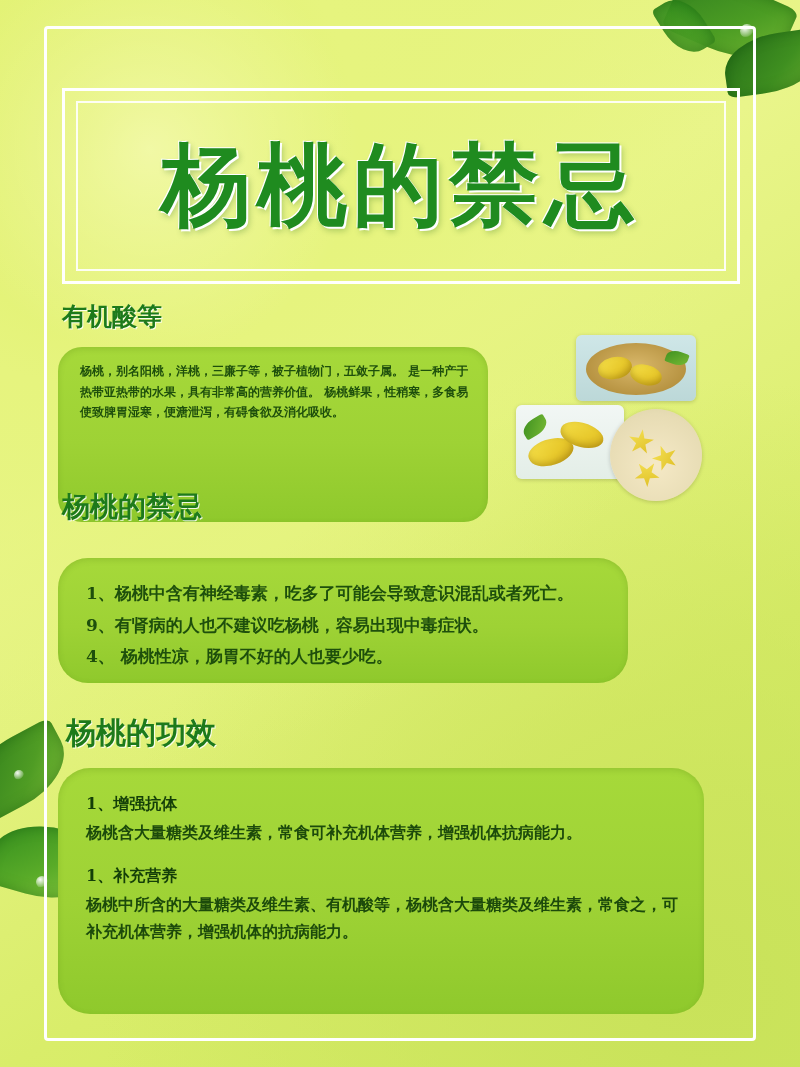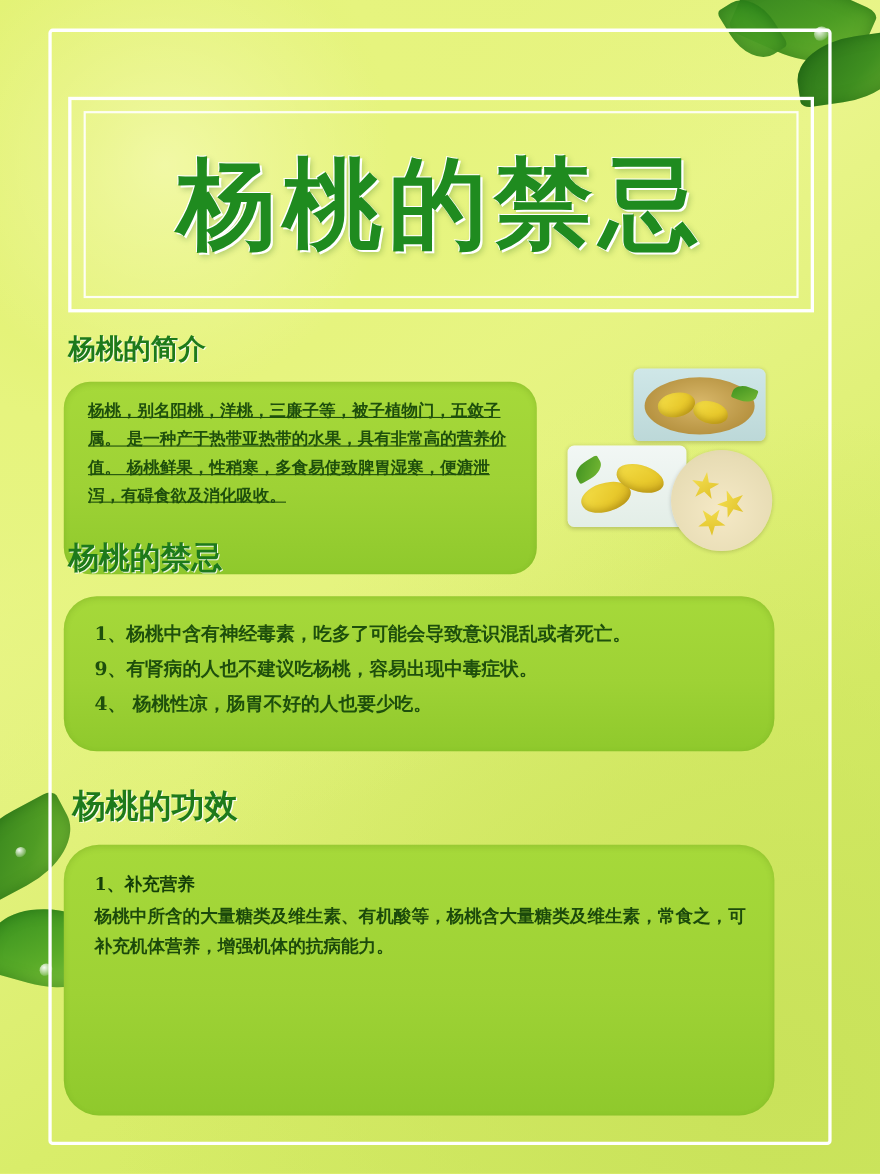--- a/index.html
+++ b/index.html
@@ -115,21 +115,21 @@
 
   
   #sec-intro { left: 58px; top: 300px; width: 646px; }
   #sec-intro .sec-head { font-size: 25px; margin-left: 4px; }
   .intro-row { display: flex; margin-top: 14px; }
   .intro-card {
     width: 430px; min-height: 104px;
     padding: 14px 18px 12px 22px;
     border-radius: 24px;
   }
-  .intro-card p { font-size: 15px; line-height: 1.72; text-decoration: underline; }
+  .intro-card p { font-size: 12px; line-height: 1.72; }
   .intro-photos { position: relative; width: 200px; height: 175px; margin-left: 8px; }
   .photo {
     position: absolute;
     border-radius: 6px;
     overflow: hidden;
     box-shadow: 0 1px 4px rgba(0,0,0,.18);
   }
   .photo-1 { width: 120px; height: 66px; right: 0; top: -12px;
              background: linear-gradient(180deg,#cfe7e8 0%, #bcd8d8 100%); }
   .photo-2 { width: 108px; height: 74px; right: 72px; top: 58px;
@@ -156,23 +156,23 @@
     position: absolute;
     width: 26px; height: 26px;
     background: linear-gradient(140deg,#f7e457,#ddbc22);
     clip-path: polygon(50% 0%, 61% 35%, 98% 35%, 68% 57%, 79% 91%, 50% 70%, 21% 91%, 32% 57%, 2% 35%, 39% 35%);
   }
 
   
   #sec-taboo { left: 58px; top: 488px; width: 646px; }
   #sec-taboo .sec-head { font-size: 28px; margin-left: 4px; }
   .taboo-card {
-    margin-top: 16px;
-    width: 646px;
-    padding: 22px 26px 28px 28px;
+    margin-top: 32px;
+    width: 570px;
+    padding: 22px 26px 12px 28px;
     border-radius: 30px;
   }
   .taboo-card p { font-size: 17px; line-height: 1.62; }
   .taboo-card p + p { margin-top: 4px; }
 
   
   #sec-effect { left: 58px; top: 713px; width: 646px; }
   #sec-effect .sec-head { font-size: 30px; margin-left: 8px; }
   .effect-card {
     margin-top: 14px;
@@ -204,21 +204,21 @@
 
 <div class="poster"></div>
 
 <div class="title-box">
   <div class="title-inner">
     <div class="title-text">杨桃的禁忌</div>
   </div>
 </div>
 
 <div class="section" id="sec-intro">
-  <div class="sec-head">杨桃的简介</div>
+  <div class="sec-head">有机酸等</div>
   <div class="intro-row">
     <div class="card intro-card">
       <p>杨桃，别名阳桃，洋桃，三廉子等，被子植物门，五敛子属。 是一种产于热带亚热带的水果，具有非常高的营养价值。 杨桃鲜果，性稍寒，多食易使致脾胃湿寒，便溏泄泻，有碍食欲及消化吸收。</p>
     </div>
     <div class="intro-photos">
       <div class="photo photo-1">
         <div class="basket"></div>
         <div class="fruit" style="width:34px;height:22px;left:22px;top:22px;transform:rotate(-14deg);"></div>
         <div class="fruit" style="width:32px;height:20px;left:54px;top:30px;transform:rotate(12deg);"></div>
         <div class="leafy" style="width:22px;height:14px;left:90px;top:16px;transform:rotate(20deg);"></div>
@@ -243,17 +243,21 @@
     <p>1、杨桃中含有神经毒素，吃多了可能会导致意识混乱或者死亡。</p>
     <p>9、有肾病的人也不建议吃杨桃，容易出现中毒症状。</p>
     <p>4、 杨桃性凉，肠胃不好的人也要少吃。</p>
   </div>
 </div>
 
 <div class="section" id="sec-effect">
   <div class="sec-head">杨桃的功效</div>
   <div class="card effect-card">
     <div class="item">
+      <div class="item-title">1、增强抗体</div>
+      <div class="item-body">杨桃含大量糖类及维生素，常食可补充机体营养，增强机体抗病能力。</div>
+    </div>
+    <div class="item">
       <div class="item-title">1、补充营养</div>
       <div class="item-body">杨桃中所含的大量糖类及维生素、有机酸等，杨桃含大量糖类及维生素，常食之，可补充机体营养，增强机体的抗病能力。</div>
     </div>
   </div>
 </div>
 
 </body></html>

